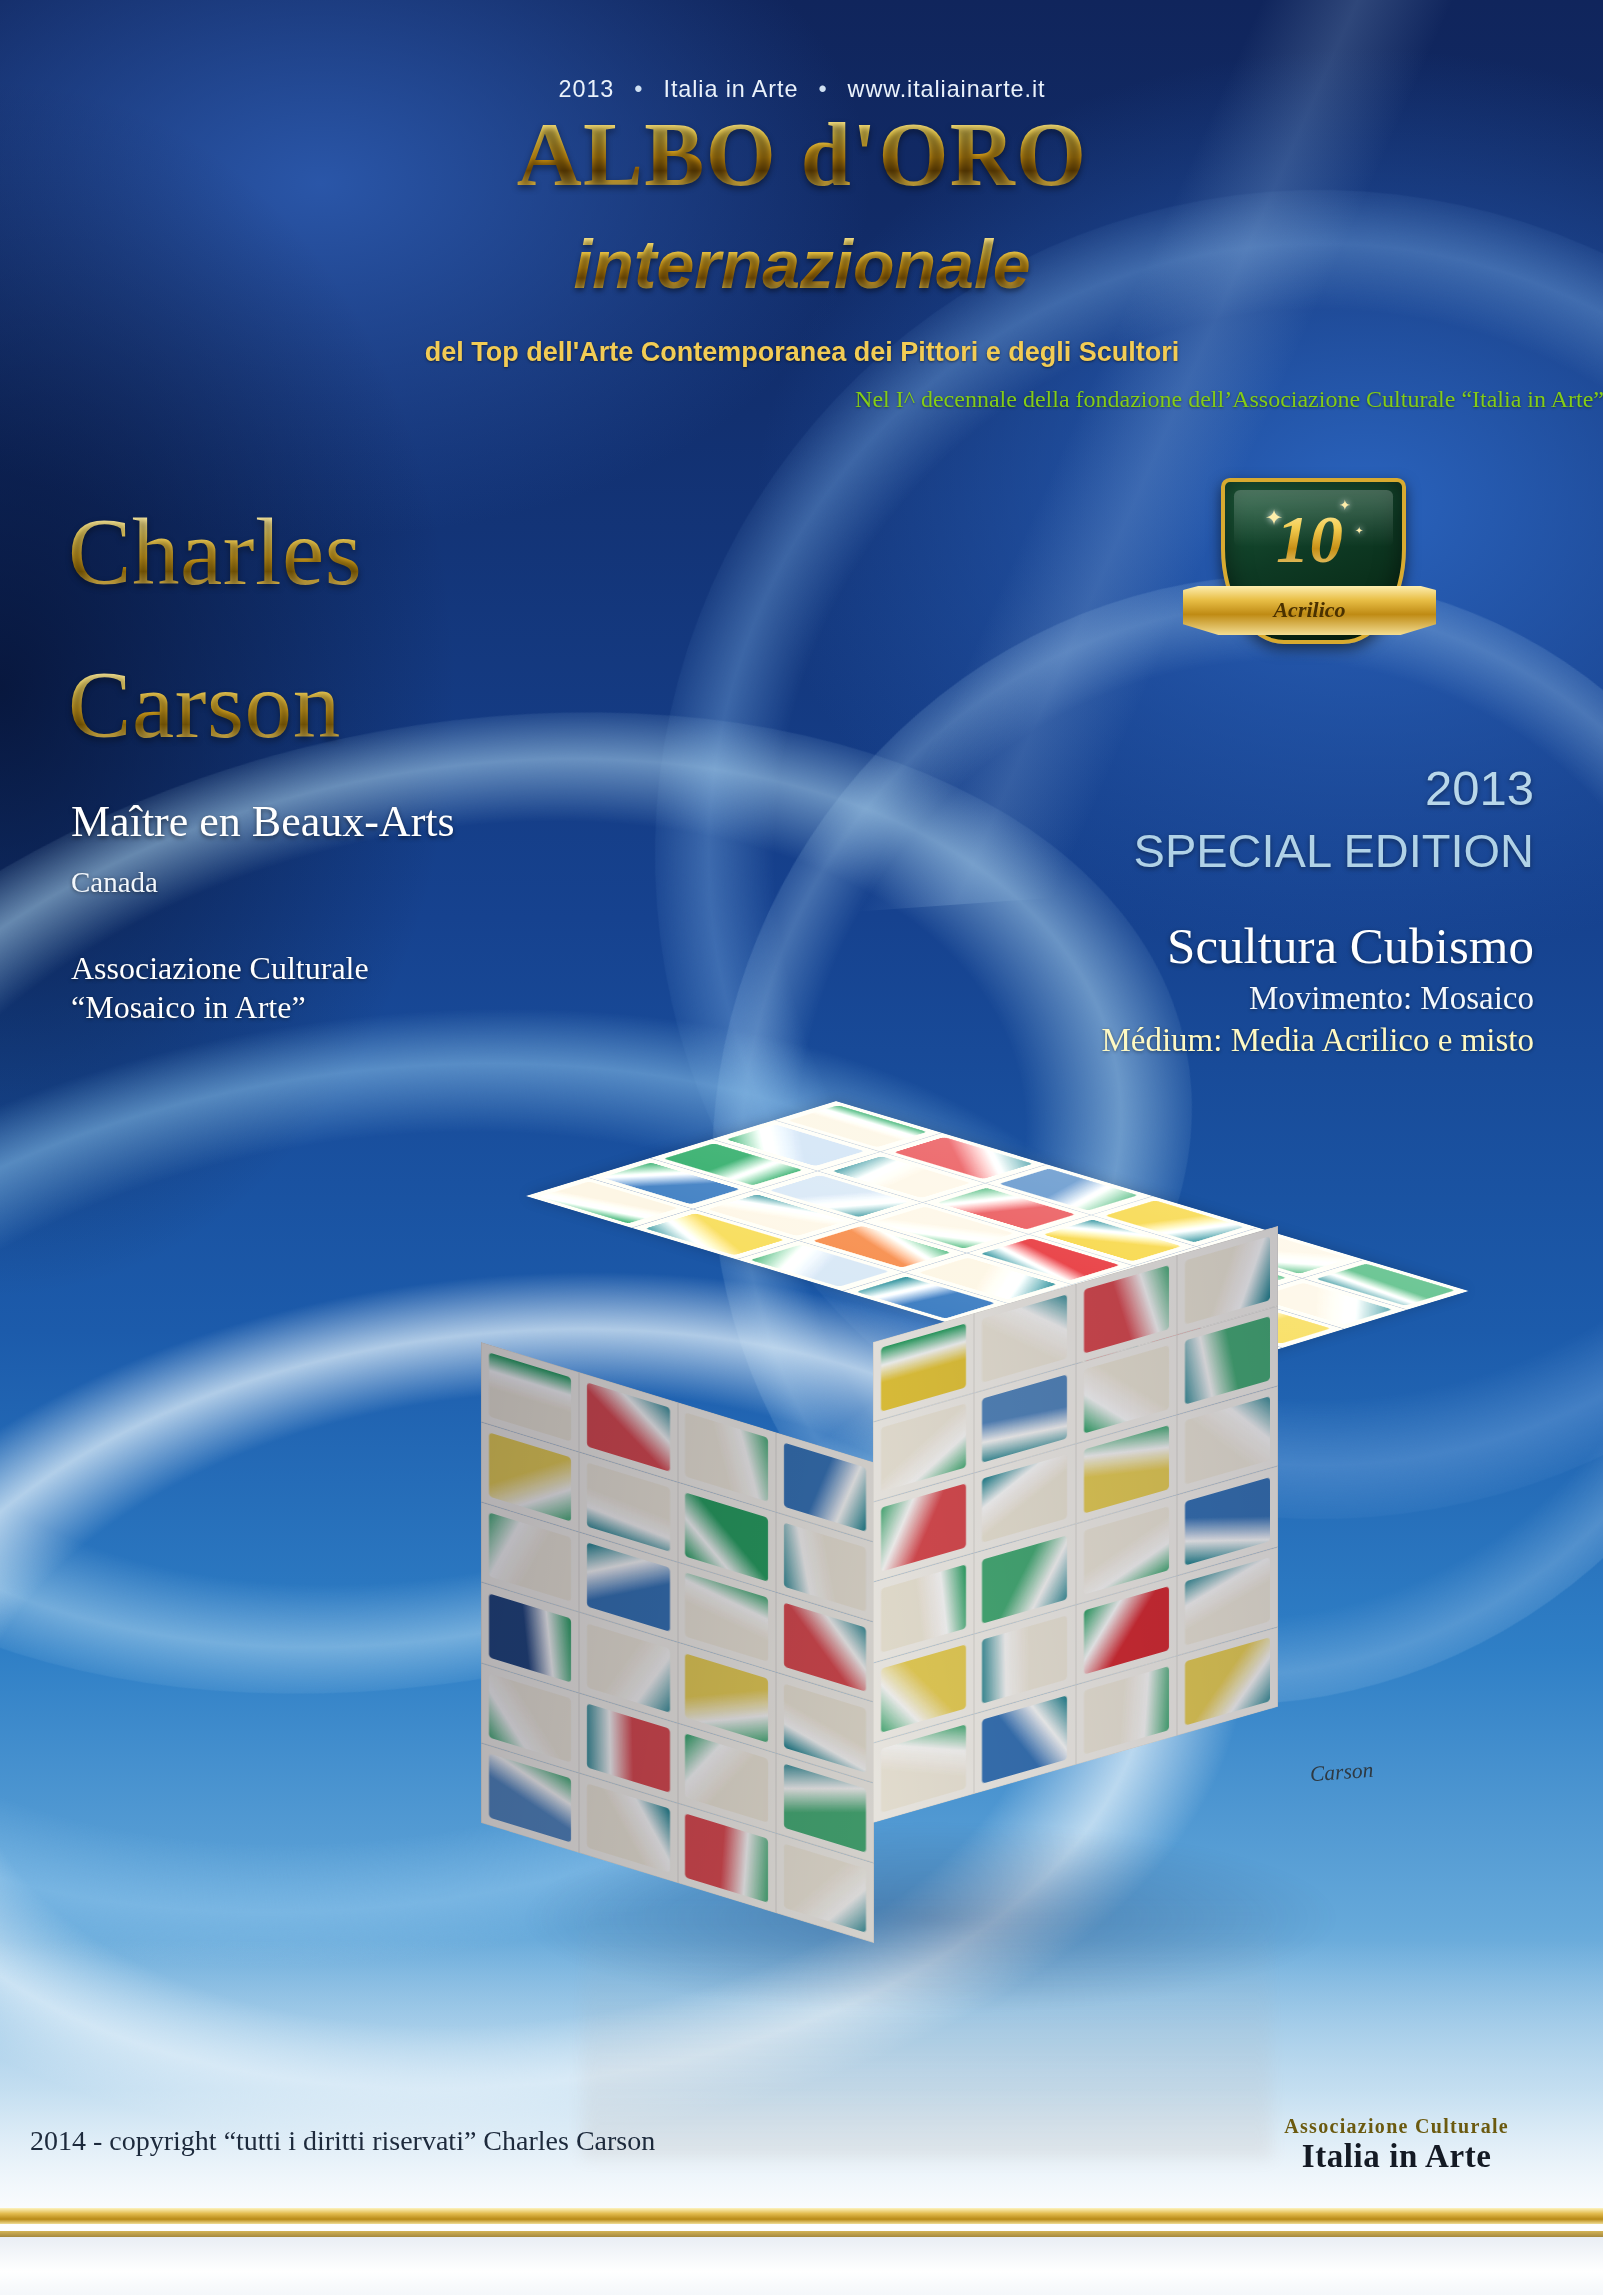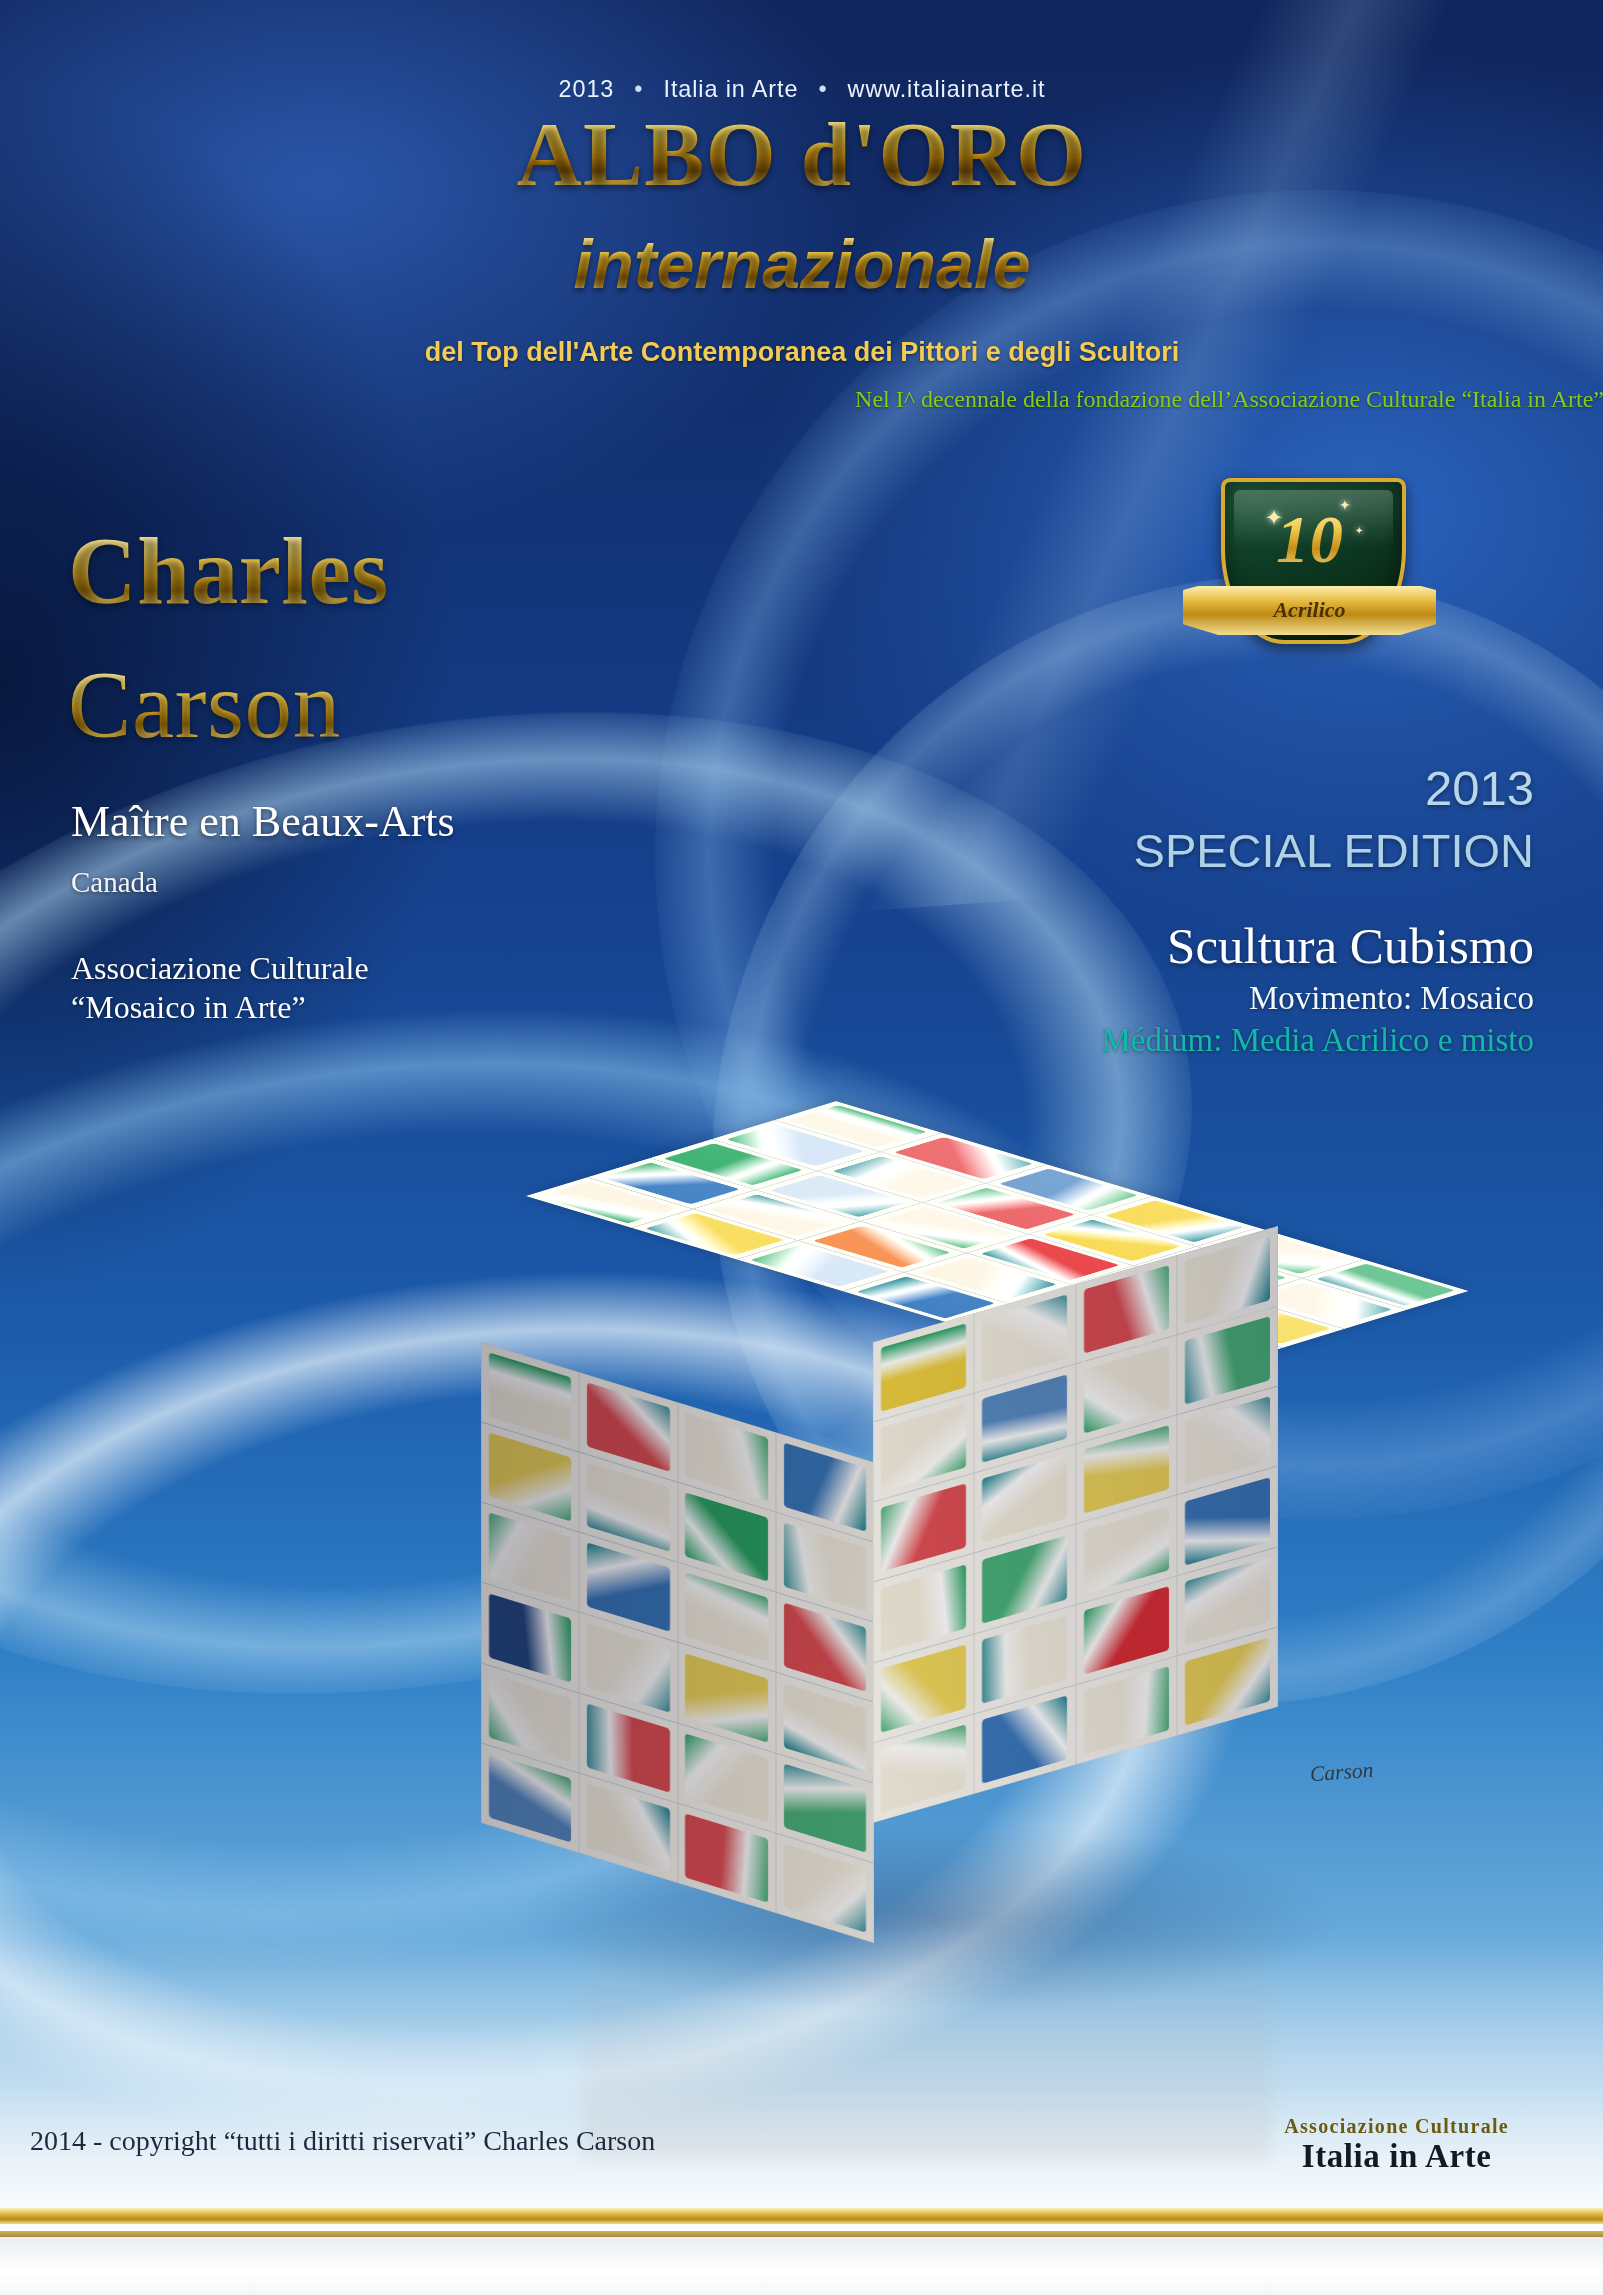--- a/index.html
+++ b/index.html
@@ -206,31 +206,30 @@
     font-style: italic;
     font-weight: bold;
     font-size: 22px;
     color: #4a3100;
   }
 
   
   .artist-name {
     position: absolute;
     left: 68px;
-    top: 524px;
+    top: 505px;
     font-family: "Liberation Serif", serif;
     font-size: 95px;
     line-height: 1.0;
     letter-spacing: 0.6px;
     background: linear-gradient(180deg,#fff8d0 0%, #f4d763 30%, #d8a51f 55%, #9d7208 70%, #efcd63 88%, #fff6cb 100%);
     -webkit-background-clip: text;
     background-clip: text;
     color: transparent;
     text-shadow: 0 2.5px 6.3px rgba(0,0,0,0.4);
-    font-weight: bold;
   }
   .artist-surname {
     position: absolute;
     left: 68px;
     top: 658px;
     font-family: "Liberation Serif", serif;
     font-size: 95px;
     line-height: 1.0;
     letter-spacing: 0.6px;
     background: linear-gradient(180deg,#fff8d0 0%, #f4d763 30%, #d8a51f 55%, #9d7208 70%, #efcd63 88%, #fff6cb 100%);
@@ -317,21 +316,21 @@
     color: #f3f8fc;
     text-shadow: 0 1.3px 3.8px rgba(0,0,0,0.45);
   }
   .work-med {
     position: absolute;
     right: 70px;
     top: 1022px;
     text-align: right;
     font-family: "Liberation Serif", serif;
     font-size: 33px;
-    color: #14b8a6;
+    color: #fef9c3;
     text-shadow: 0 1.3px 3.8px rgba(0,0,0,0.45);
   }
 
   
   .art-wrap {
     position: absolute;
     left: 443px;
     top: 1076px;
     width: 1076px;
     height: 1076px;

